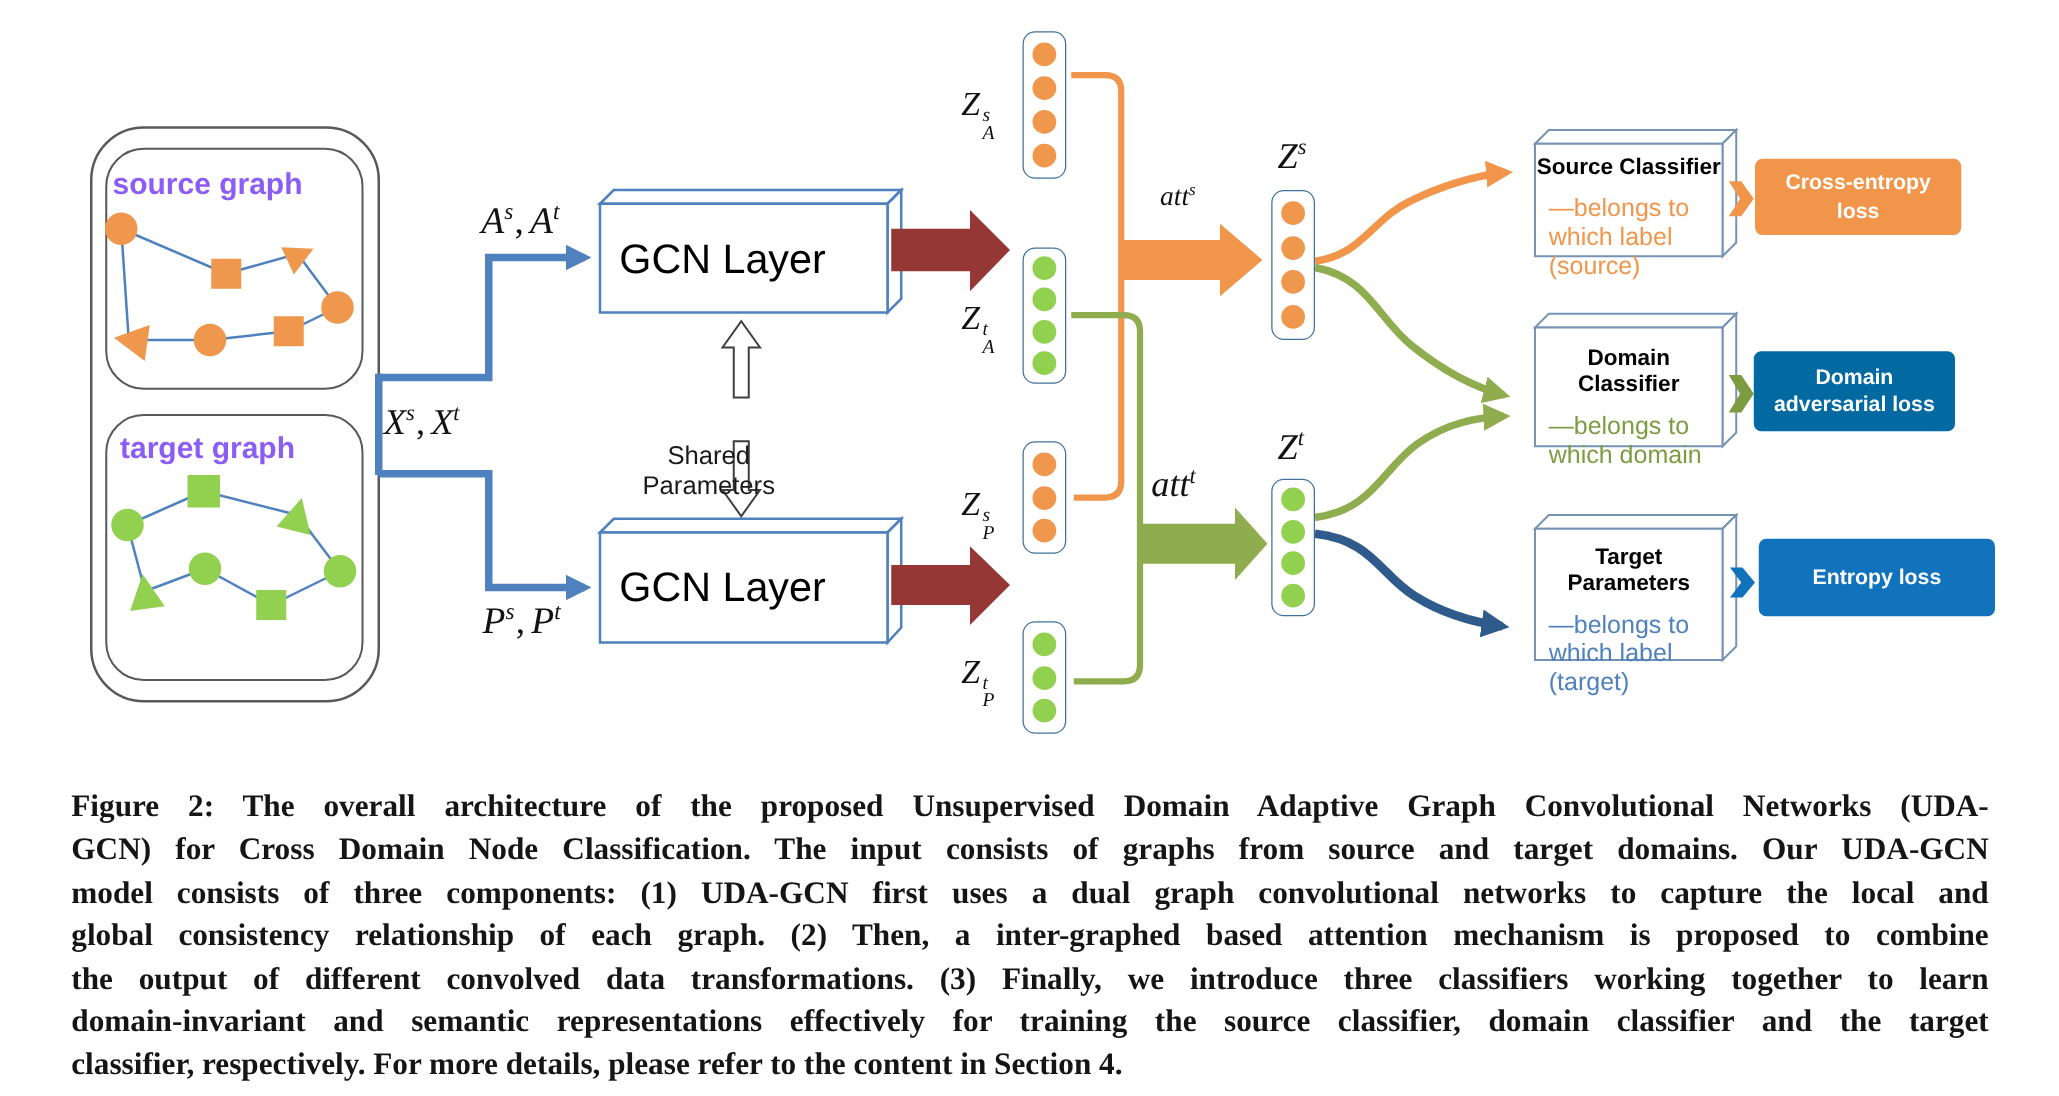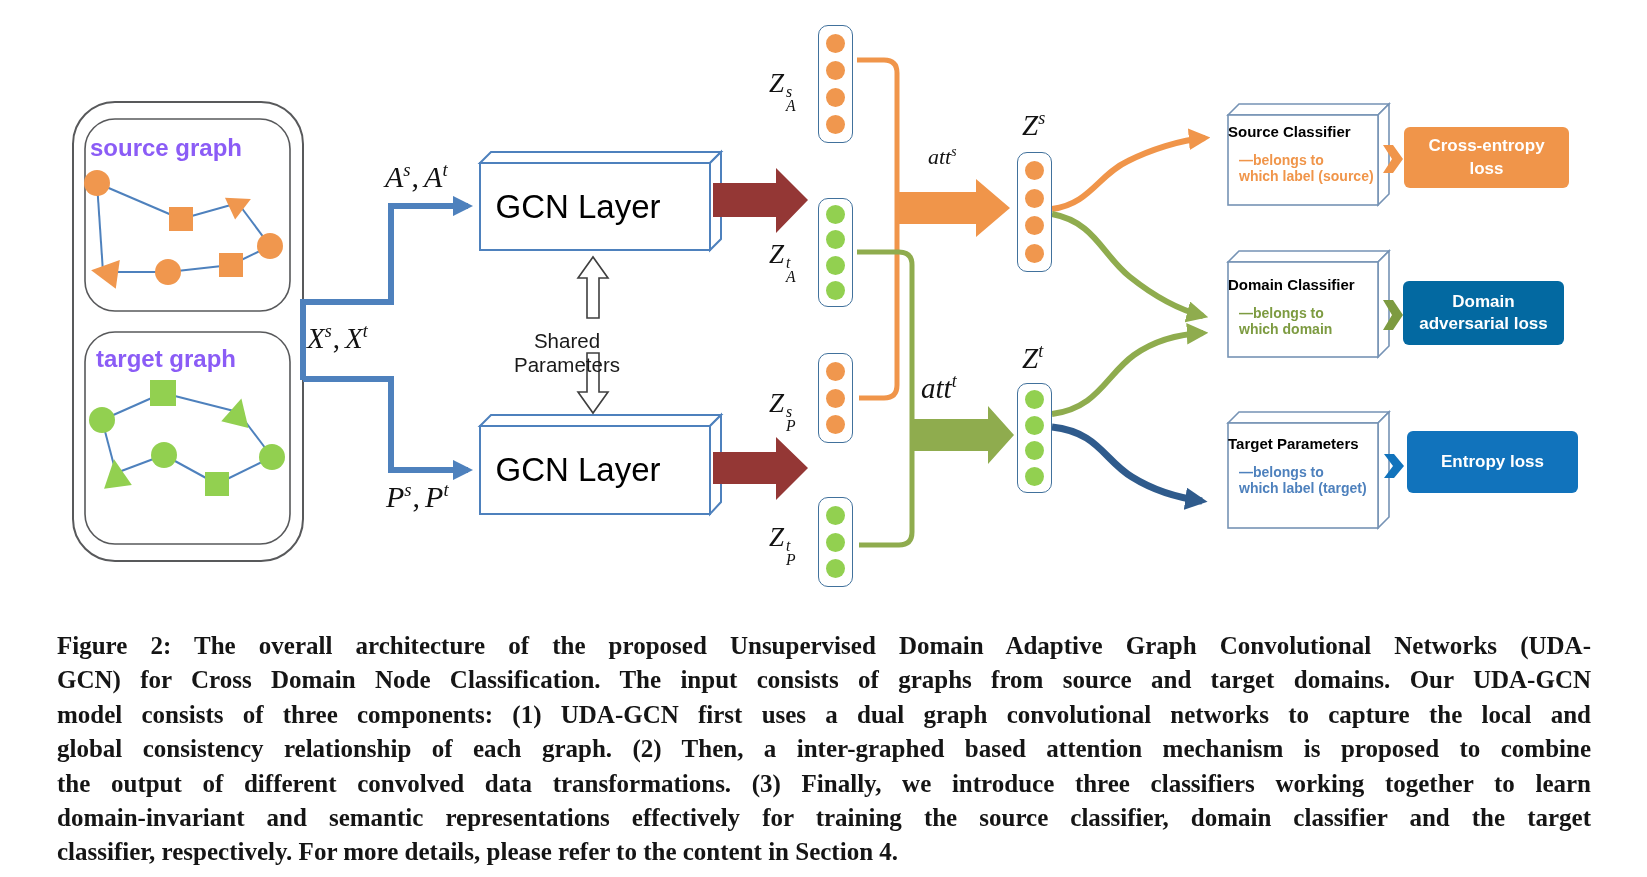--- a/index.html
+++ b/index.html
@@ -16,34 +16,34 @@
       line-height:0.92;margin-left:2px;}
   .ss .s-sup,.ss .s-sub{font-style:italic;}
 
   
   .glabel{position:absolute;width:162px;text-align:center;font-weight:bold;font-size:24px;
           color:#8b5cf6;}
 
   
   .gcntxt{position:absolute;width:196px;display:flex;align-items:center;justify-content:center;
           font-size:33px;color:#000;}
-  .shared{position:absolute;width:160px;text-align:center;font-size:20.5px;color:#1a1a1a;}
+  .shared{position:absolute;width:160px;text-align:center;font-size:20.5px;color:#1a1a1a;margin-top:24px;}
 
   
   .dotcol{position:absolute;background:#fff;border:1.6px solid #41719C;border-radius:10px;
           display:flex;flex-direction:column;align-items:center;justify-content:space-evenly;
           box-sizing:border-box;}
   .dot{width:19px;height:19px;border-radius:50%;}
   .dot.orange{background:#F0974E;}
   .dot.green{background:#92D050;}
 
   
   .clf{position:absolute;box-sizing:border-box;}
-  .clf-title{font-weight:bold;font-size:15px;color:#000;margin-top:8px;}
-  .clf-desc{margin:12px 0 0 11px;font-size:14px;line-height:1.16;font-weight:bold;}
+  .clf-title{text-align:center;font-weight:bold;font-size:18px;color:#000;margin-top:8px;}
+  .clf-desc{margin:12px 0 0 11px;font-size:20px;line-height:1.16;}
 
   
   .loss{position:absolute;border-radius:6px;color:#fff;font-weight:bold;font-size:17px;
         display:flex;align-items:center;justify-content:center;text-align:center;
         line-height:1.3;padding:2px 10px;box-sizing:border-box;}
 
   
   .caption{position:absolute;left:57px;top:629px;width:1534px;
            font-family:"Liberation Serif",serif;font-weight:bold;font-size:25px;
            line-height:34.4px;color:#151515;}
@@ -284,21 +284,21 @@
   <div class="clf" style="left:1228px;top:423px;width:150px;height:105px">
     <div class="clf-title" style="margin-top:12px">Target Parameters</div>
     <div class="clf-desc" style="color:#4E81BD">
       <div>—belongs to</div>
       <div>which label (target)</div>
     </div>
   </div>
 
   <div class="loss" style="left:1404px;top:127px;width:165px;height:61px;background:#F0954A">Cross-entropy loss</div>
   <div class="loss" style="left:1403px;top:281px;width:161px;height:64px;background:#0369a1">Domain adversarial loss</div>
-  <div class="loss" style="left:1407px;top:431px;width:171px;height:62px;background:#1173BC">Entropy loss</div>
+  <div class="loss" style="left:1407px;top:431px;width:189px;height:62px;background:#1173BC">Entropy loss</div>
 
   <div class="caption">
     <div class="cap-line">Figure 2: The overall architecture of the proposed Unsupervised Domain Adaptive Graph Convolutional Networks (UDA-</div>
     <div class="cap-line">GCN) for Cross Domain Node Classification. The input consists of graphs from source and target domains. Our UDA-GCN</div>
     <div class="cap-line">model consists of three components: (1) UDA-GCN first uses a dual graph convolutional networks to capture the local and</div>
     <div class="cap-line">global consistency relationship of each graph. (2) Then, a inter-graphed based attention mechanism is proposed to combine</div>
     <div class="cap-line">the output of different convolved data transformations. (3) Finally, we introduce three classifiers working together to learn</div>
     <div class="cap-line">domain-invariant and semantic representations effectively for training the source classifier, domain classifier and the target</div>
     <div class="cap-line last">classifier, respectively. For more details, please refer to the content in Section 4.</div>
   </div>

